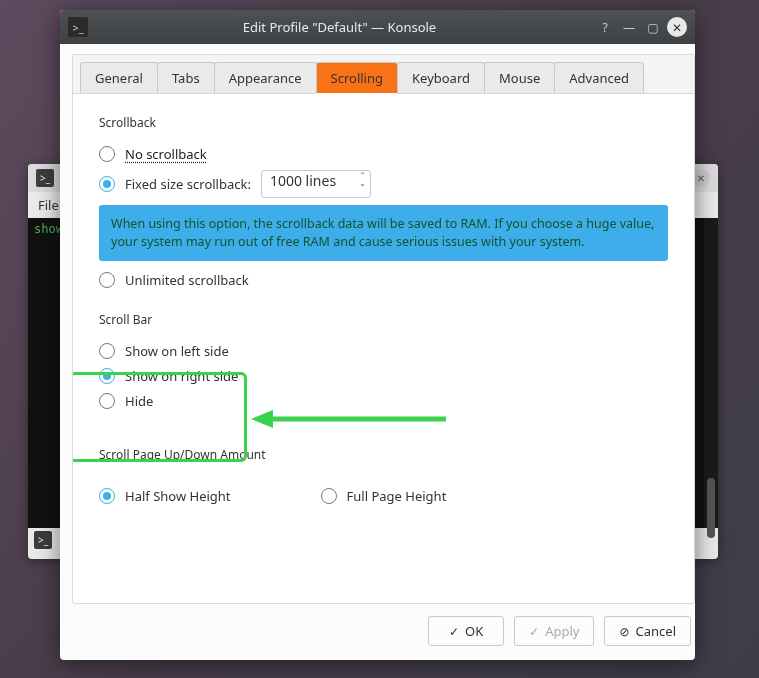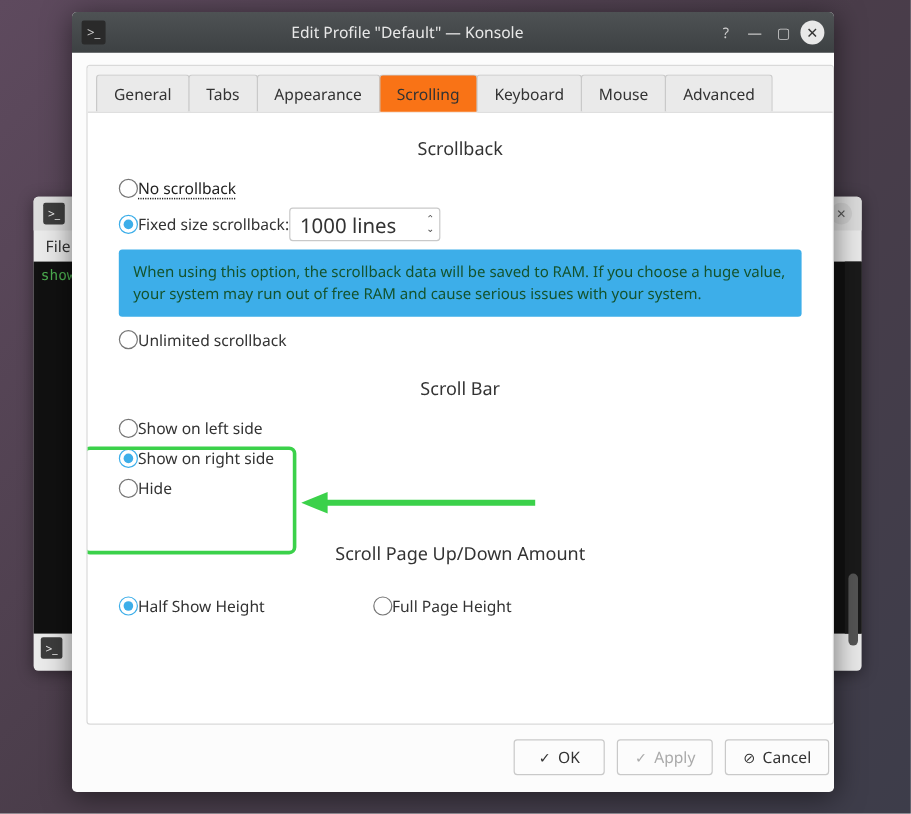--- a/index.html
+++ b/index.html
@@ -38,27 +38,27 @@
 
     .dialog-inner { flex:1; padding: 10px 0 14px 12px; display:flex; flex-direction:column;}
     .panel { flex:1; background:#fff; border:1px solid #d9d9d9; border-radius:3px; display:flex; flex-direction:column; overflow:hidden;}
 
     
     .tabs { display:flex; background:#f4f4f4; border-bottom:1px solid #d9d9d9; padding:7px 7px 0 7px; gap:0;}
     .tab { padding:6px 14px; font-size:13px; color:#333; background:#eaeaea; border:1px solid #c9c9c9; border-bottom:none; margin-right:-1px; cursor:pointer; border-radius:3px 3px 0 0;}
     .tab.active { background:#f97316; position:relative; z-index:2; border-bottom:1px solid #fff; margin-bottom:-1px;}
 
     .panel-body { flex:1; padding: 14px 26px; font-size:13px; color:#333; position:relative;}
-    .section-title { text-align:center; margin:6px 0 14px 0; font-size:15px;}
-    .row { display:flex; align-items:center; margin:7px 0; }
+    .section-title { text-align:left; margin:6px 0 14px 0; font-size:12px;}
+    .row { display:flex; align-items:center; margin:7px 0; gap:10px;}
     .radio { width:16px;height:16px;border:1.5px solid #777;border-radius:50%;display:inline-flex;align-items:center;justify-content:center;flex-shrink:0;cursor:pointer;}
     .radio.selected { border-color:#3daee9;}
     .radio.selected::after { content:""; width:8px;height:8px;background:#3daee9;border-radius:50%;}
     .link-text { text-decoration: underline dotted; text-underline-offset:3px; color:#222;}
-    .spinbox { width:126px; height:28px; border:1px solid #c9c9c9; border-radius:3px; display:flex; align-items:center; padding:0 22px 0 8px; position:relative; font-size:17px;}
+    .spinbox { width:110px; height:28px; border:1px solid #c9c9c9; border-radius:3px; display:flex; padding:0 22px 0 8px; position:relative; font-size:14px;}
     .spinbox::after { content:"⌃\A⌄"; white-space:pre; position:absolute; right:4px; font-size:8px; line-height:8px; color:#555; text-align:center;}
     .info-box { background:#3daee9; color:#14532d; border-radius:3px; padding:10px 12px; font-size:12.5px; line-height:1.45; margin:6px 0 10px 0;}
     .highlight-box { position:absolute; border:3px solid #3bd14a; border-radius:6px; }
     .arrow { position:absolute; }
     .two-col { display:flex; gap:80px; margin-top:8px;}
 
     .btns { display:flex; justify-content:flex-end; gap:10px; padding:12px 4px 0 4px;}
     .btn { min-width:76px; height:30px; padding:0 14px; border:1px solid #c9c9c9; background:#fcfcfc; border-radius:3px; display:flex;align-items:center;justify-content:center;gap:6px;font-size:13px;color:#333;cursor:pointer;}
     .btn.disabled { color:#aaa; }
     .btn-ico { font-size:12px;}

